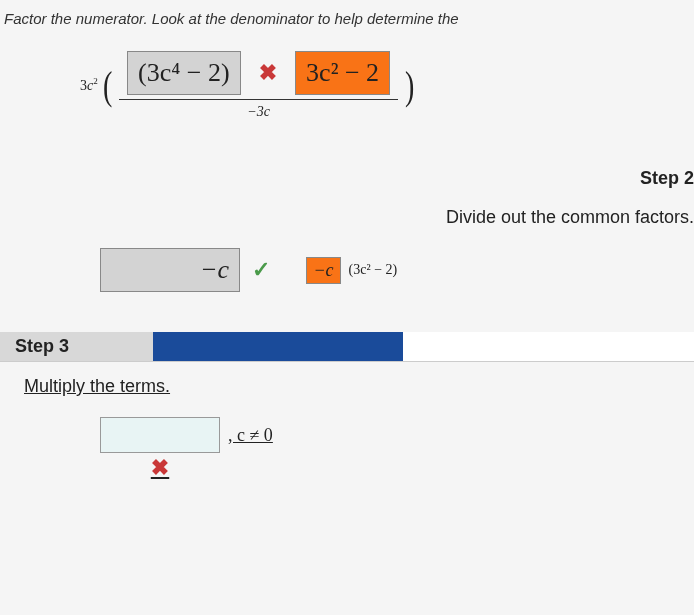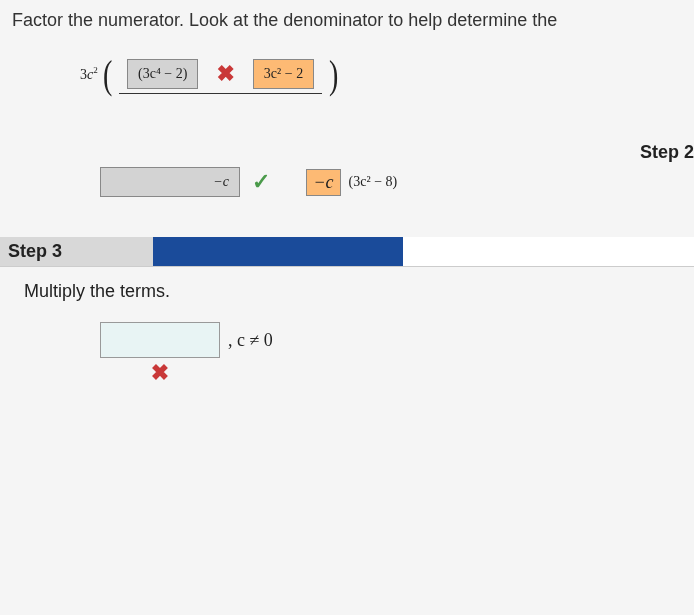--- a/index.html
+++ b/index.html
@@ -5,23 +5,24 @@
     * { margin: 0; padding: 0; box-sizing: border-box; }
     body {
       font-family: Arial, Helvetica, sans-serif;
       background: #f5f5f5;
       width: 694px;
       height: 615px;
       padding: 10px 0 0 0;
       color: #222;
     }
     .instruction {
-      font-size: 18px;
+      font-size: 15px;
       color: #333;
-      padding: 0 12px 10px 12px;
+      padding: 0 12px 10px 4px;
+      font-style: italic;
     }
     .fraction-area {
       padding: 10px 0 30px 80px;
     }
     .fraction {
       display: inline-flex;
       flex-direction: column;
       align-items: center;
       vertical-align: middle;
     }
@@ -50,24 +51,24 @@
       transform: scaleX(0.7);
     }
     .input-box {
       display: inline-block;
       border: 1.5px solid #888;
       background: #d3d3d3;
       padding: 6px 10px;
       min-width: 60px;
       vertical-align: middle;
       font-family: 'Times New Roman', serif;
-      font-size: 14px;
+      font-size: 26px;
     }
     .input-box.white {
-      background: #fdba74;
+      background: #f97316;
     }
     .input-box.cyan {
       background: #e8f4f4;
       border: 1px solid #999;
       min-width: 120px;
       height: 36px;
     }
     .input-box.small {
       padding: 2px 6px;
       font-size: 18px;
@@ -107,25 +108,26 @@
       gap: 4px;
     }
     .step3-header {
       background: linear-gradient(to right, #d8d8d8 0%, #d8d8d8 22%, #1a4b9a 22%, #1a4b9a 58%, #fff 58%);
       height: 30px;
       display: flex;
       align-items: center;
       border-bottom: 1px solid #ccc;
     }
     .step3-header .step-label {
-      padding-left: 8px;
+      padding-left: 15px;
       background: #d8d8d8;
     }
     .step3-section {
       padding: 0 0 20px 0;
+      text-decoration: underline;
     }
     .step3-answer {
       padding-left: 100px;
       display: flex;
       align-items: flex-start;
       gap: 8px;
     }
     .condition {
       font-family: 'Times New Roman', serif;
       font-size: 18px;
@@ -161,36 +163,40 @@
         <span class="input-box math">
           (<span>3c⁴ − 2</span>)
         </span>
         <span style="width:10px;"></span>
         <span class="x-icon">✖</span>
         <span style="width:10px;"></span>
         <span class="input-box white math">3c² − 2</span>
       </div>
     </div>
     <div class="frac-line"></div>
+    <div class="denominator math">
+      <span style="font-style:italic;">−3c</span>
+    </div>
   </div>
   <span class="rparen math">)</span>
 </div>
 
 <div class="step2-section">
   <div class="step-label">Step 2</div>
+  <div class="step-instruction">Divide out the common factors.</div>
   <div class="step2-answer">
     <span class="input-box math" style="min-width:140px;">
       <span style="font-style:italic;">−c</span>
     </span>
     <span class="check-icon">✓</span>
     <span style="width:20px;"></span>
     <span class="input-box white small math">
       <span style="font-style:italic;">−c</span>
     </span>
-    <span class="math" style="margin-left:4px;">(3c² − 8)</span>
+    <span class="math" style="margin-left:4px;">(3c² − 2)</span>
   </div>
 </div>
 
 <div class="step3-header">
   <div class="step-label">Step 3</div>
 </div>
 
 <div class="step3-section">
   <div class="step-instruction">Multiply the terms.</div>
   <div class="step3-answer">

